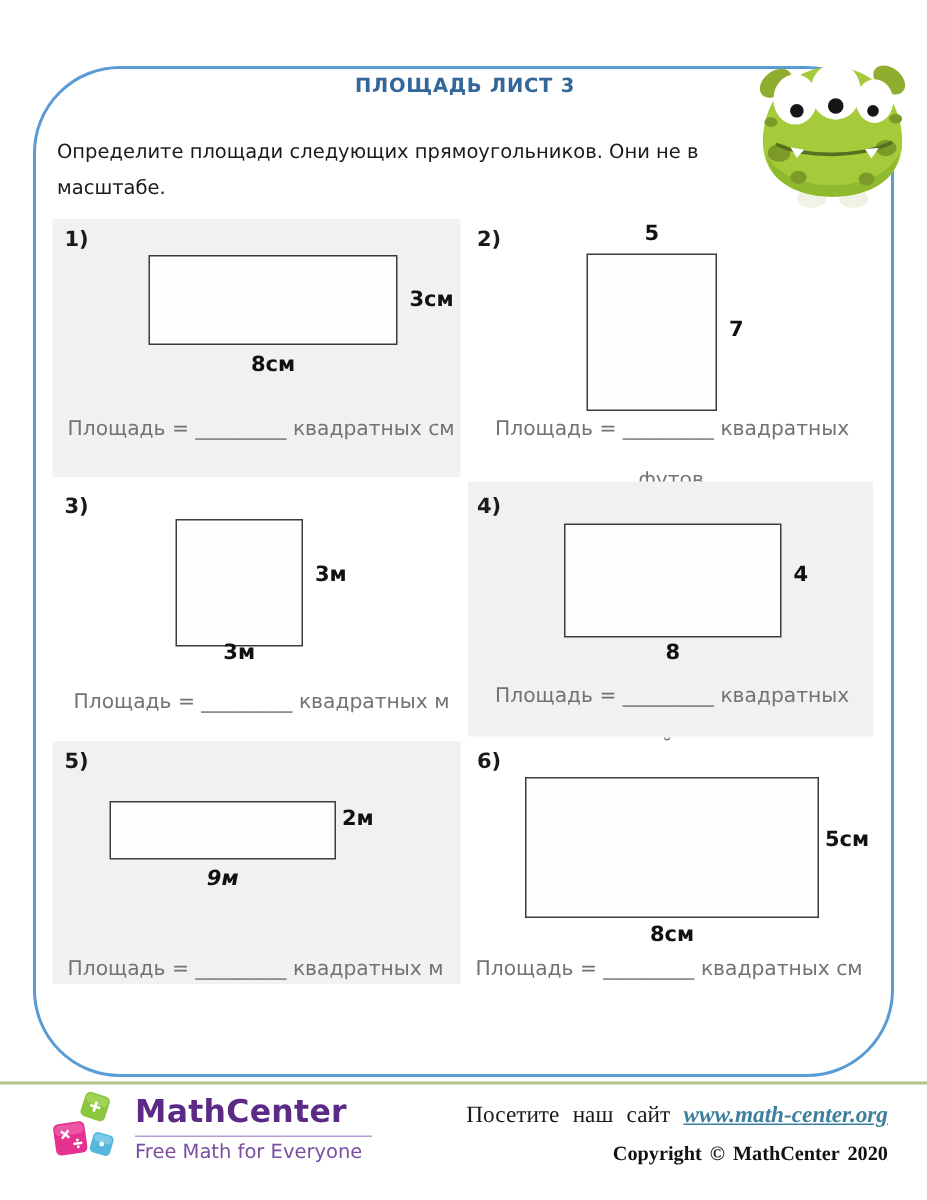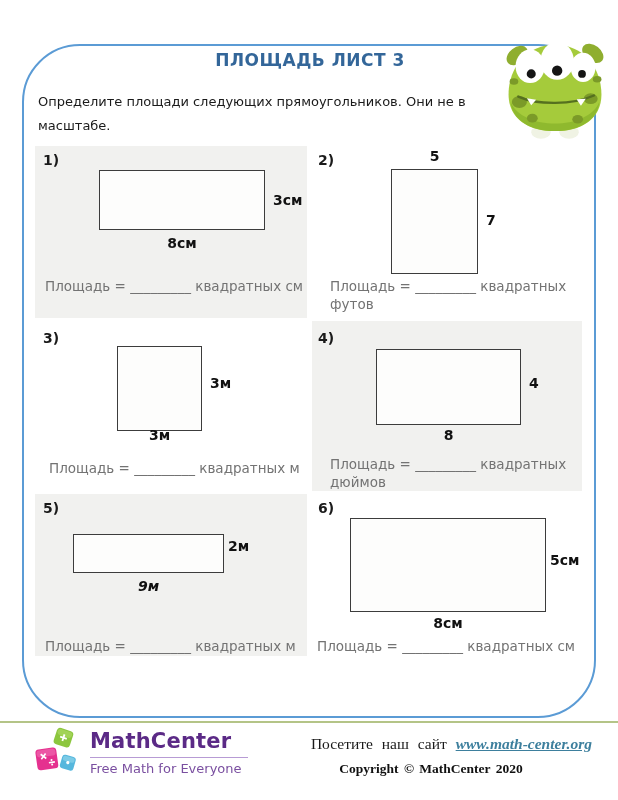--- a/index.html
+++ b/index.html
@@ -9,41 +9,41 @@
     background:#ffffff; overflow:hidden;
     font-family:"DejaVu Sans", sans-serif;
   }
   .page-border {
     position:absolute; left:22px; top:44px; width:574px; height:674px;
     border:2px solid #5b9bd5; border-radius:58px; background:transparent;
   }
   .mascot { position:absolute; left:501px; top:37px; width:108px; height:104px; }
   .page-title {
     position:absolute; left:120px; top:50px; width:380px;
-    text-align:center; color:#336699; font-size:17px; font-weight:bold;
+    text-align:center; color:#336699; font-size:13px; font-weight:bold;
     letter-spacing:0.5px;
   }
   .instructions {
     position:absolute; left:38px; top:90px; width:470px;
     font-size:13px; color:#1a1a1a; line-height:1.85; font-weight:500;
   }
   .card { position:absolute; }
   .card.gray { background:#f1f1ef; }
   .card.white { background:#ffffff; }
   .pnum { position:absolute; font-size:14px; color:#1a1a1a; font-weight:600; }
   .rect {
     position:absolute; border:1.5px solid #3c3c3c; background:#fdfdfc;
   }
   .dim { position:absolute; font-size:14px; font-weight:600; color:#111; }
   .dim.center { text-align:center; }
   .answer {
     position:absolute; font-size:13.5px; color:#737373; font-weight:500;
     white-space:nowrap;
   }
-  .answer .line2 { display:block; text-align:left; white-space:normal; margin-top:2px; }
+  .answer .line2 { display:block; text-align:center; white-space:normal; margin-top:18px; }
   .footer-divider {
     position:absolute; left:0; top:721px; width:618px; height:2px; background:#b4c487;
   }
   .logo { position:absolute; left:34px; top:724px; width:52px; height:62px; }
   .logo-title {
     position:absolute; left:90px; top:729px; font-size:21px; font-weight:bold;
     color:#5b2a86; letter-spacing:0.2px;
   }
   .logo-underline {
     position:absolute; left:90px; top:757px; width:158px; height:1px; background:#b79bd4;
@@ -55,21 +55,21 @@
     position:absolute; left:270px; top:735px; width:322px; text-align:right;
     font-family:"Liberation Serif", serif; font-size:15.5px; color:#1a1a1a;
     word-spacing:5px; white-space:nowrap;
   }
   .website-link {
     color:#3d7f9d; font-weight:bold; text-decoration:underline; cursor:pointer;
     word-spacing:0;
     font-style:italic;
   }
   .copyright {
-    position:absolute; left:270px; top:761px; width:322px; text-align:center;
+    position:absolute; left:270px; top:761px; width:322px; text-align:right;
     font-family:"Liberation Serif", serif; font-size:13.5px; font-weight:bold;
     color:#111; word-spacing:2px;
   }
 </style>
 </head>
 <body>
 
 <div class="page">
 
   <div class="page-border"></div>

